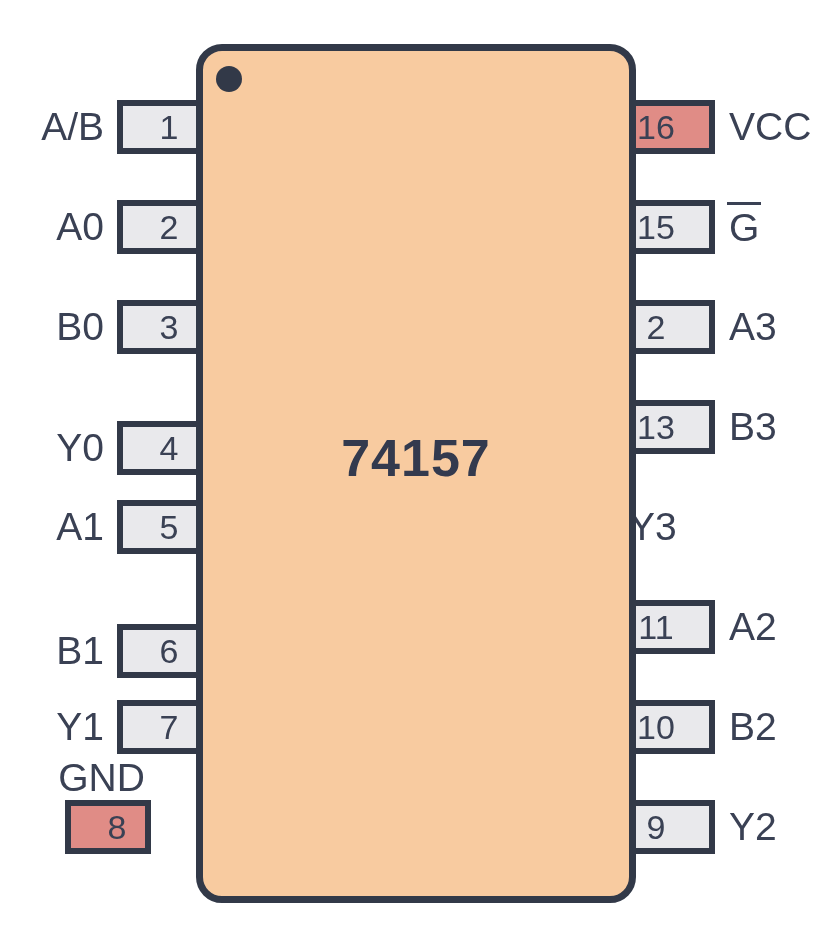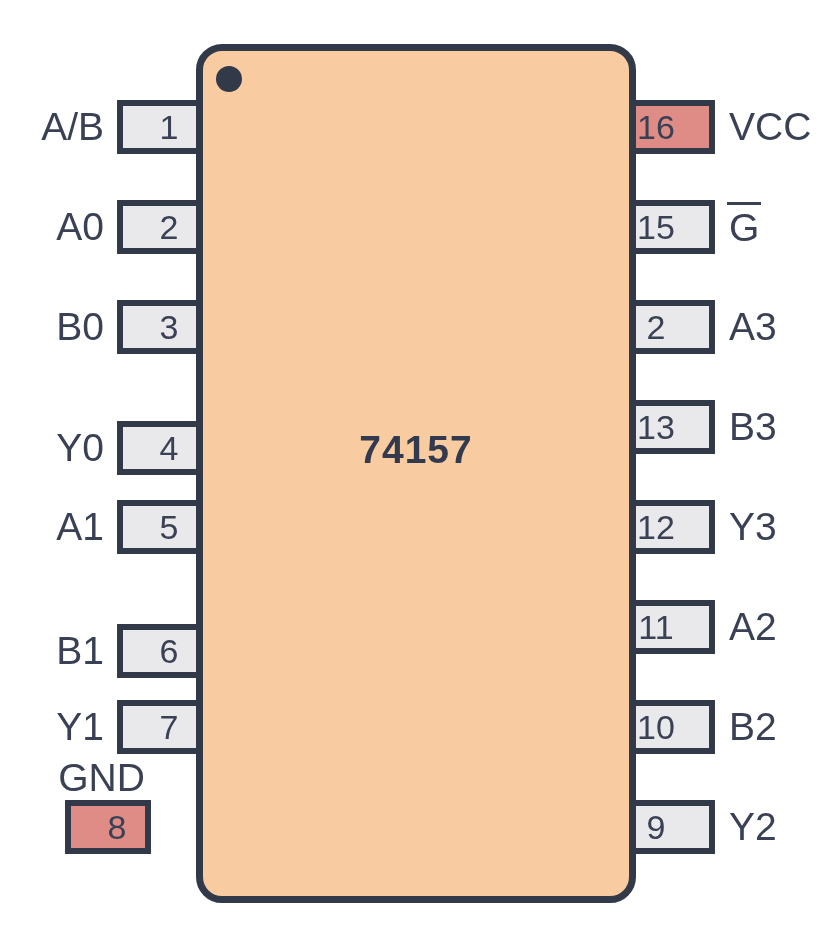--- a/index.html
+++ b/index.html
@@ -26,21 +26,21 @@
     width:26px; height:26px;
     border-radius:50%;
     background:var(--outline);
     z-index:3;
   }
   .chip-title{
     position:absolute;
     left:196px; top:428px;
     width:440px;
     text-align:center;
-    font-size:39px;
+    font-size:52px;
     font-weight:700;
     letter-spacing:1px;
     color:var(--ink-strong);
     z-index:3;
   }
   .pin-row{
     position:absolute;
     height:54px;
     display:flex;
     align-items:center;
@@ -134,21 +134,20 @@
       </div>
       <div class="pin-row right" style="top: 300px;">
         <div class="pin-box">2</div>
         <span class="pin-name">A3</span>
       </div>
       <div class="pin-row right" style="top: 400px;">
         <div class="pin-box">13</div>
         <span class="pin-name">B3</span>
       </div>
       <div class="pin-row right" style="top: 500px;">
-        <div class="pin-box">12</div>
         <span class="pin-name">Y3</span>
       </div>
       <div class="pin-row right" style="top: 600px;">
         <div class="pin-box">11</div>
         <span class="pin-name">A2</span>
       </div>
       <div class="pin-row right" style="top: 700px;">
         <div class="pin-box">10</div>
         <span class="pin-name">B2</span>
       </div>

